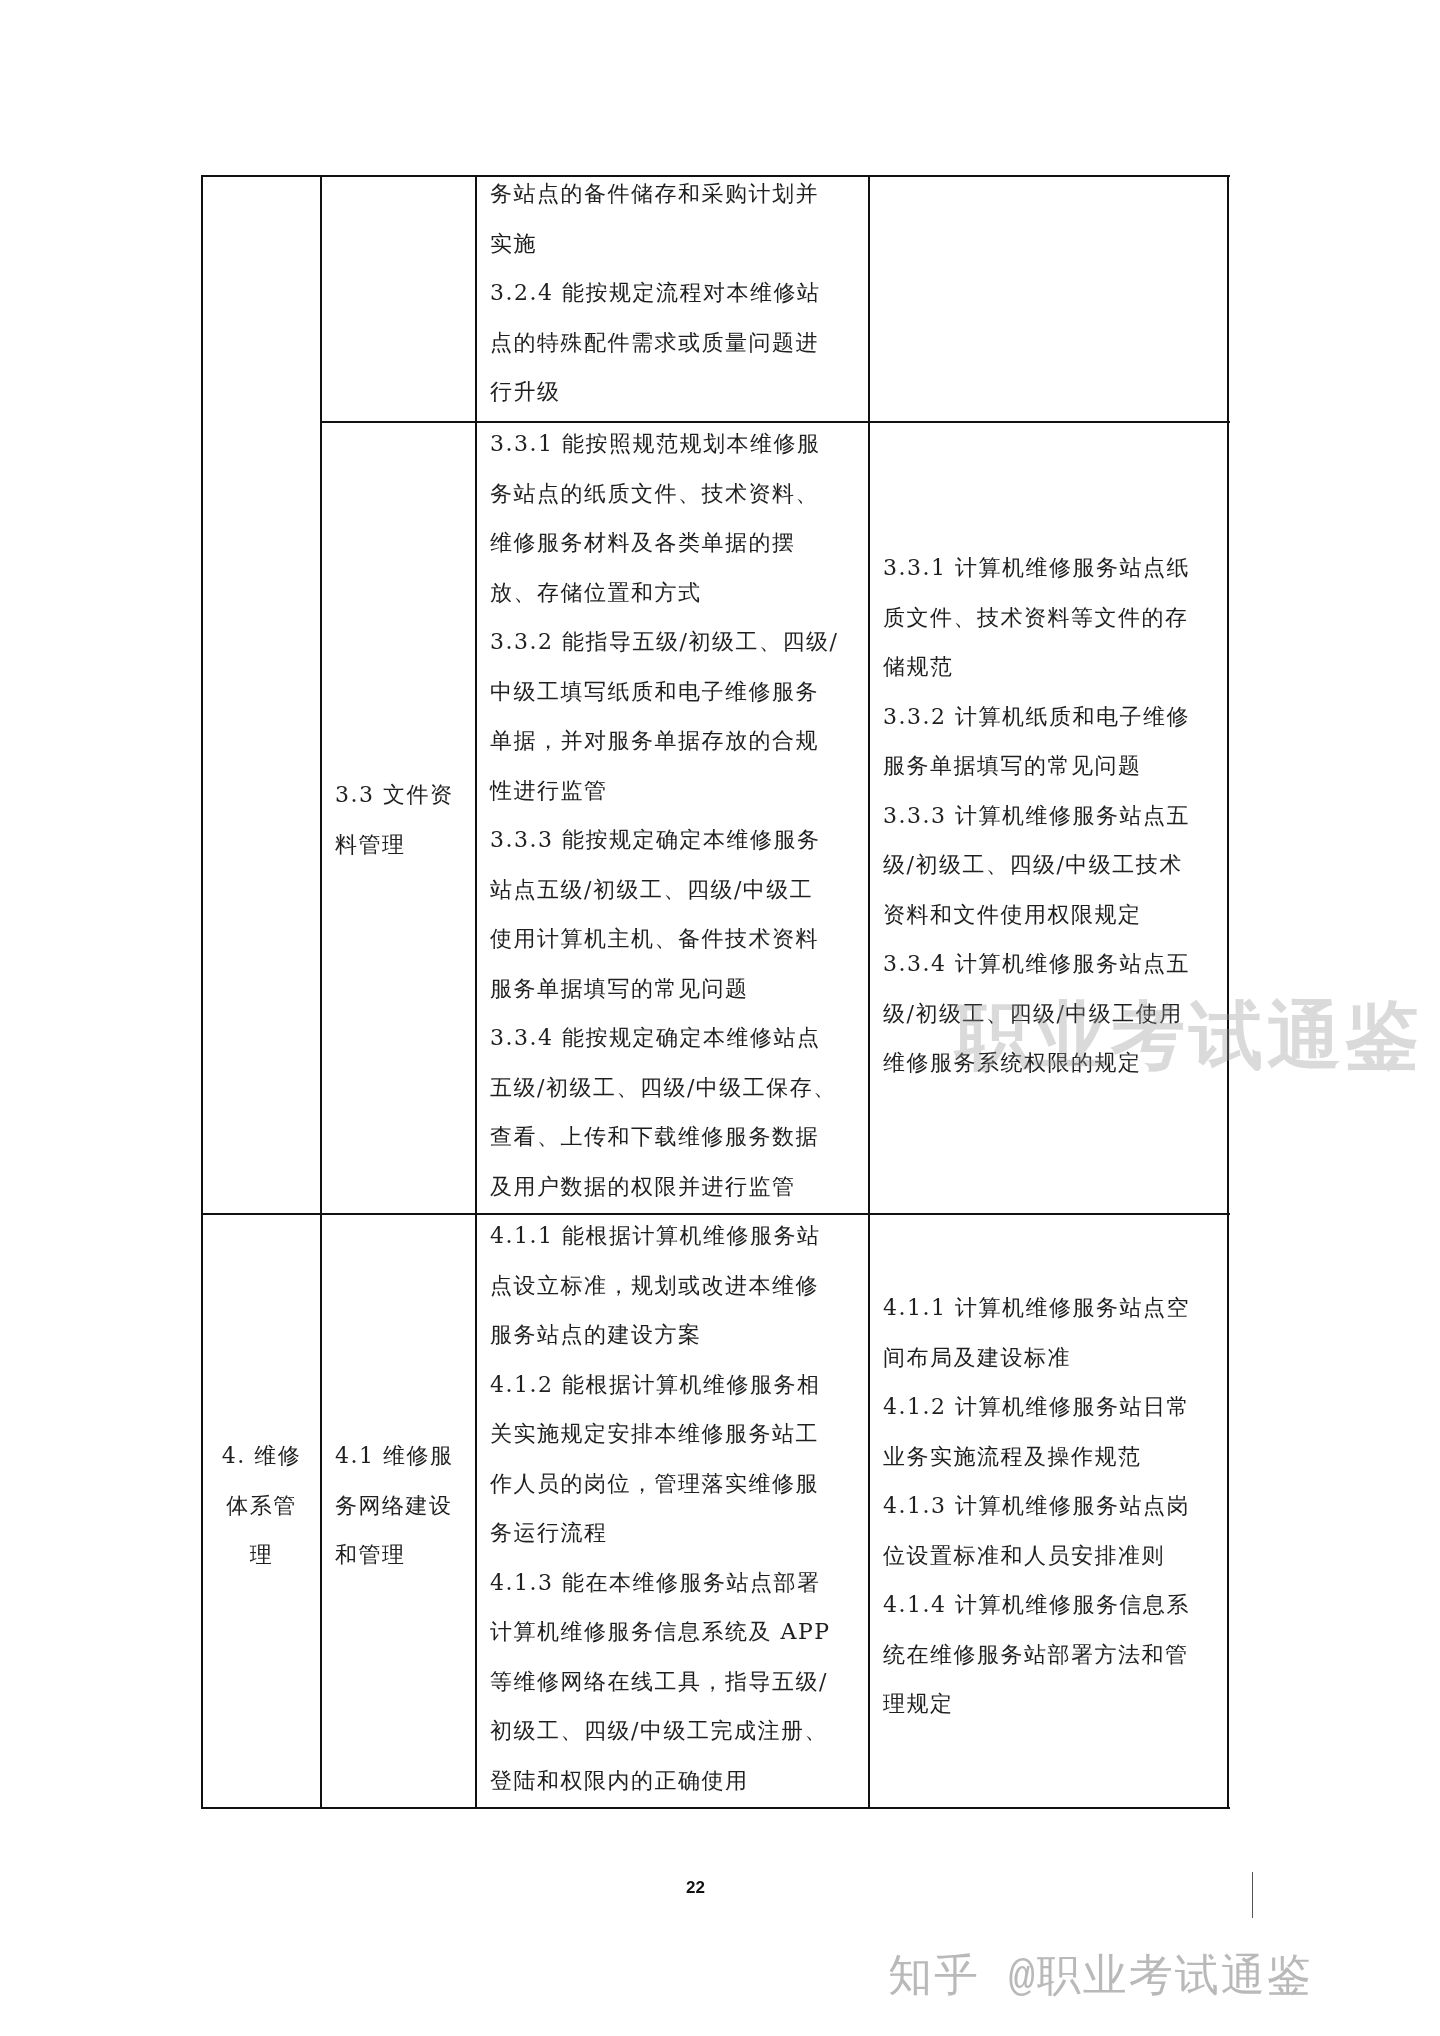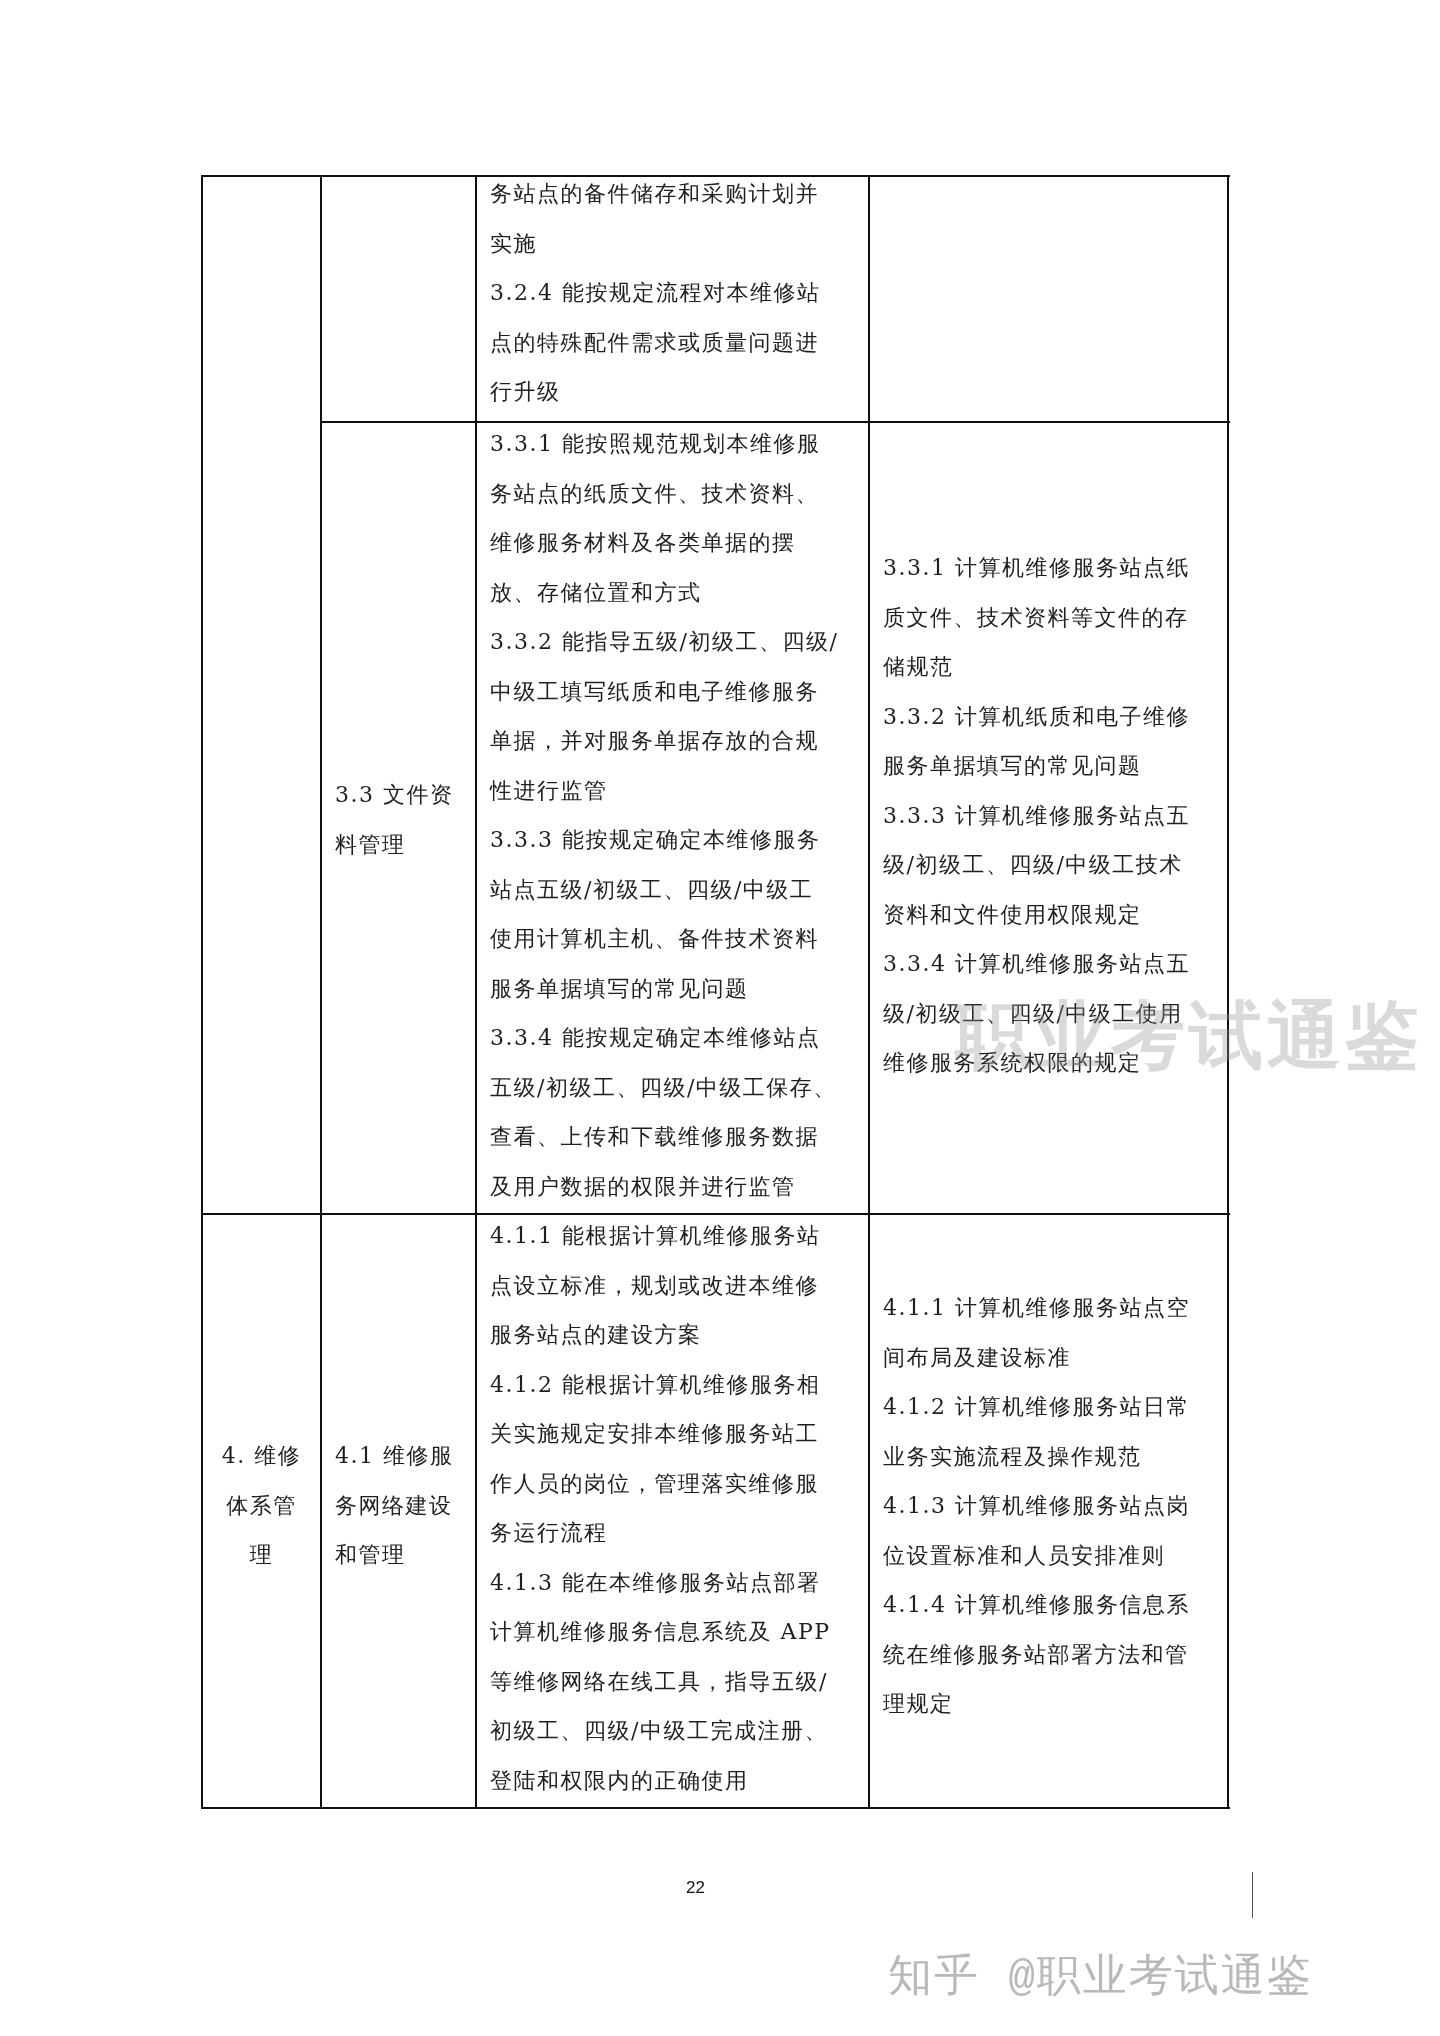--- a/index.html
+++ b/index.html
@@ -54,21 +54,21 @@
       white-space: nowrap;
       font-weight: bold;
       pointer-events: none;
     }
     .page-number {
       position: absolute;
       left: 686px;
       top: 1878px;
       font-family: "Liberation Sans", "DejaVu Sans", sans-serif;
       font-size: 17px;
-      font-weight: normal;
+      font-weight: bold;
       color: #111;
     }
     .footer-rule {
       position: absolute;
       left: 1252px;
       top: 1872px;
       width: 1px;
       height: 46px;
       background: #555;
     }

